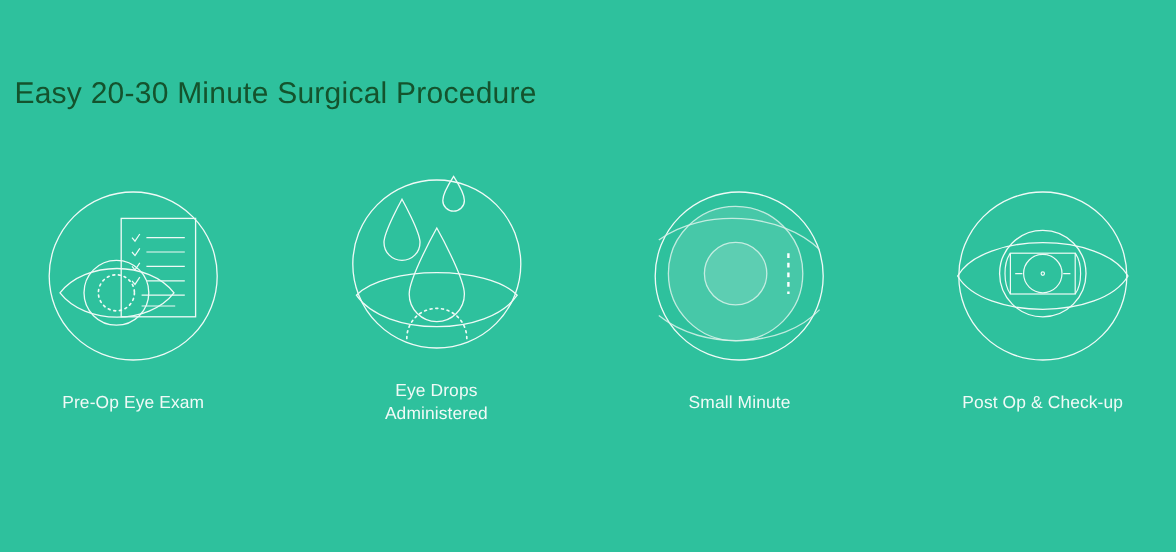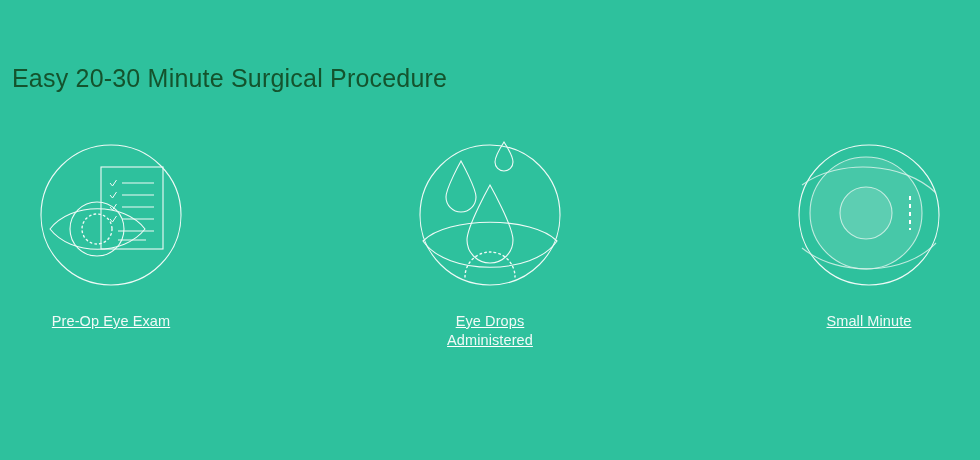--- a/index.html
+++ b/index.html
@@ -25,23 +25,22 @@
     line-height:32px;
     margin-left:12px;
   }
   .steps {
     position:absolute;
     top:130px; left:0;
     width:980px; height:230px;
     display:flex;
     flex-direction:row;
     justify-content:space-between;
-    align-items:flex-start;
+    align-items:center;
     padding:0 22px;
-    text-decoration:underline;
   }
   .step {
     width:178px;
     display:flex;
     flex-direction:column;
     align-items:center;
   }
   .icon-wrap {
     width:170px; height:170px;
     display:block;
@@ -134,15 +133,37 @@
           <path class="ln-soft" d="M18 55 C 55 28, 120 32, 152 63"></path>
           <path class="ln-soft" d="M18 118 C 55 148, 122 145, 152 113"></path>
 
           <line class="dashln" x1="126" y1="66" x2="126" y2="100"></line>
         </svg>
       </div>
       <div class="step-label">Small Minute</div>
     </div>
 
 
+    <div class="step">
+      <div class="icon-wrap">
+        <svg viewBox="0 0 170 170" xmlns="http://www.w3.org/2000/svg">
+          <circle class="ln" cx="85" cy="85" r="70"></circle>
+
+          <path class="ln" d="M14 85 C 36 48, 134 48, 156 85 C 134 122, 36 122, 14 85 Z"></path>
+
+          <circle class="ln" cx="85" cy="83" r="36"></circle>
+
+          <rect class="ln-thin" x="58" y="66" width="54" height="34"></rect>
+          <path class="ln-thin" d="M58 66 C 52 74, 52 92, 58 100"></path>
+          <path class="ln-thin" d="M112 66 C 118 74, 118 92, 112 100"></path>
+
+          <circle class="ln-thin" cx="85" cy="83" r="16"></circle>
+          <circle class="ln-thin" cx="85" cy="83" r="1.4"></circle>
+
+          <line class="ln-thin" x1="62" y1="83" x2="68" y2="83"></line>
+          <line class="ln-thin" x1="102" y1="83" x2="108" y2="83"></line>
+        </svg>
+      </div>
+      <div class="step-label">Post Op &amp; Check-up</div>
+    </div>
 
   </div>
 </div>
 
 </body></html>

